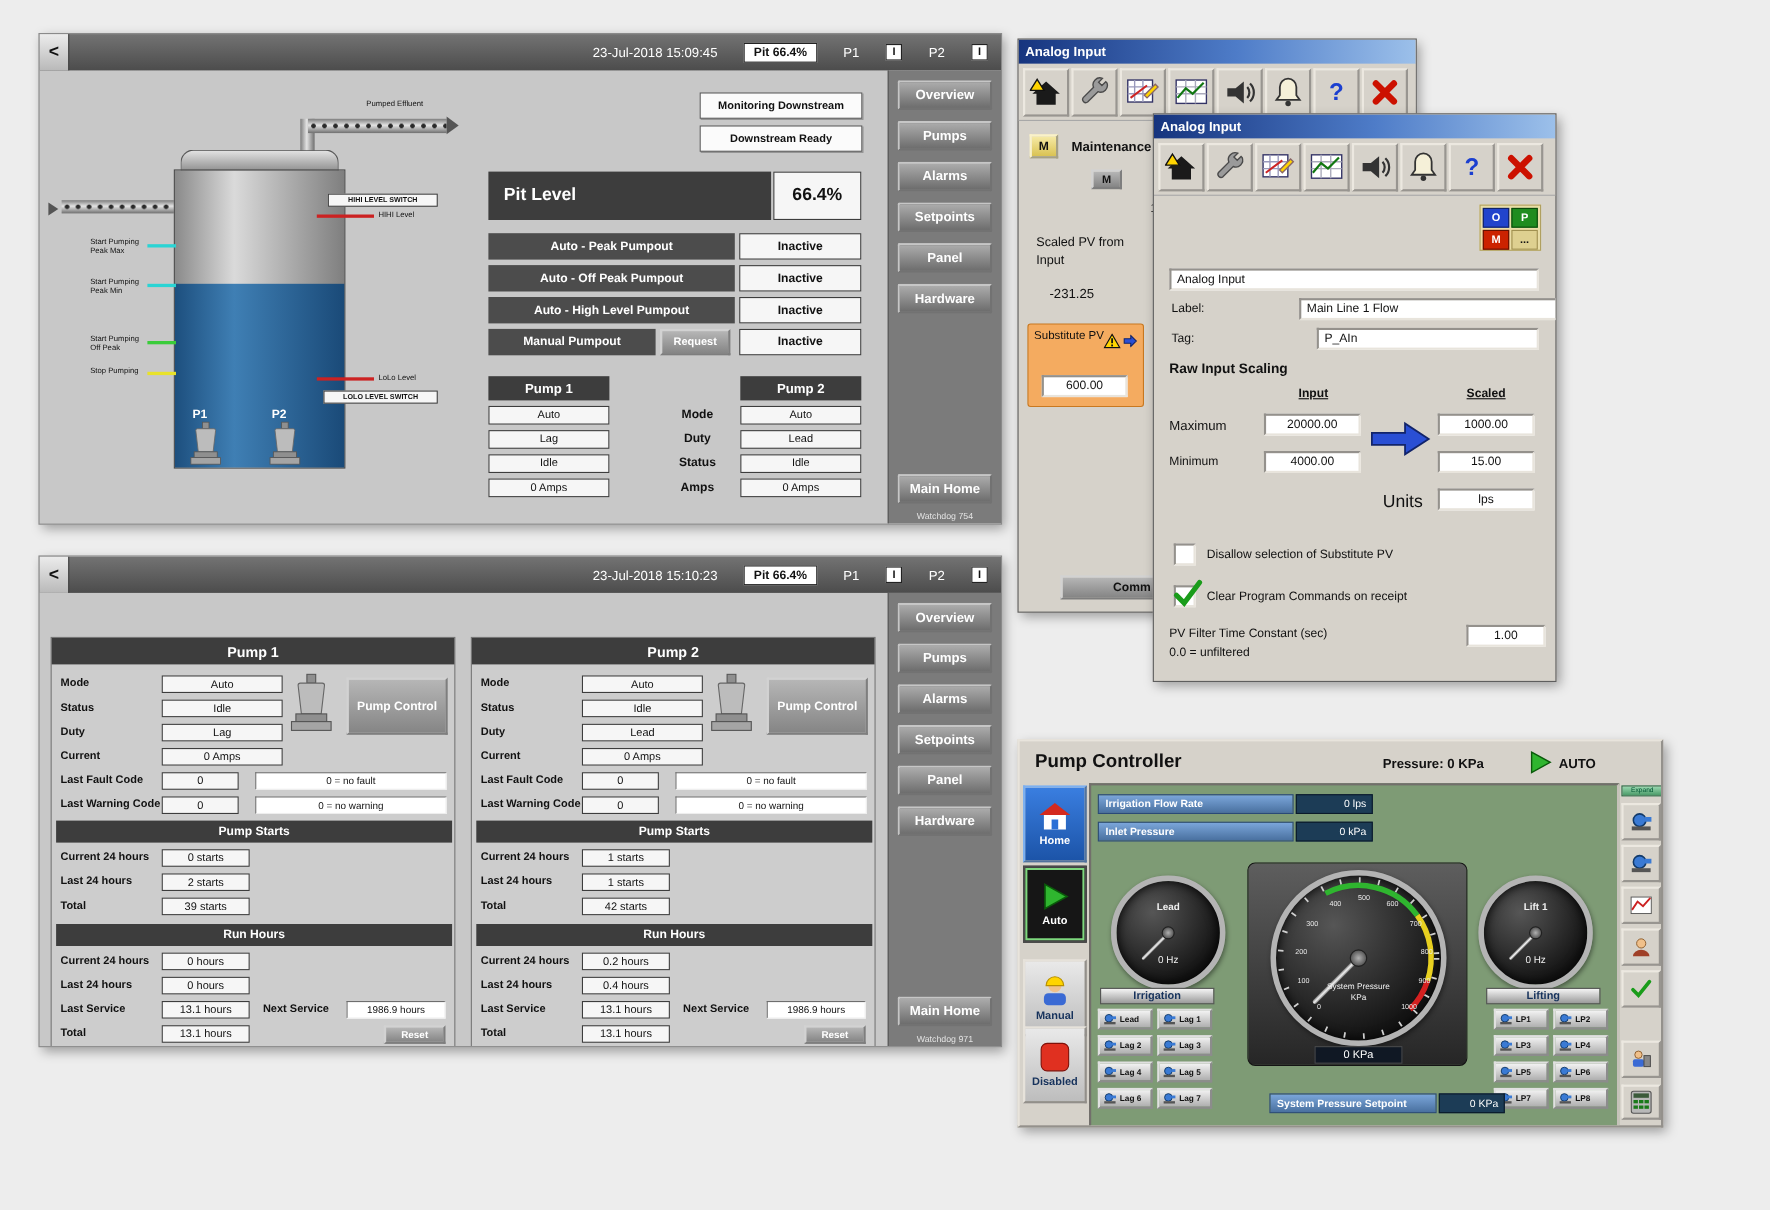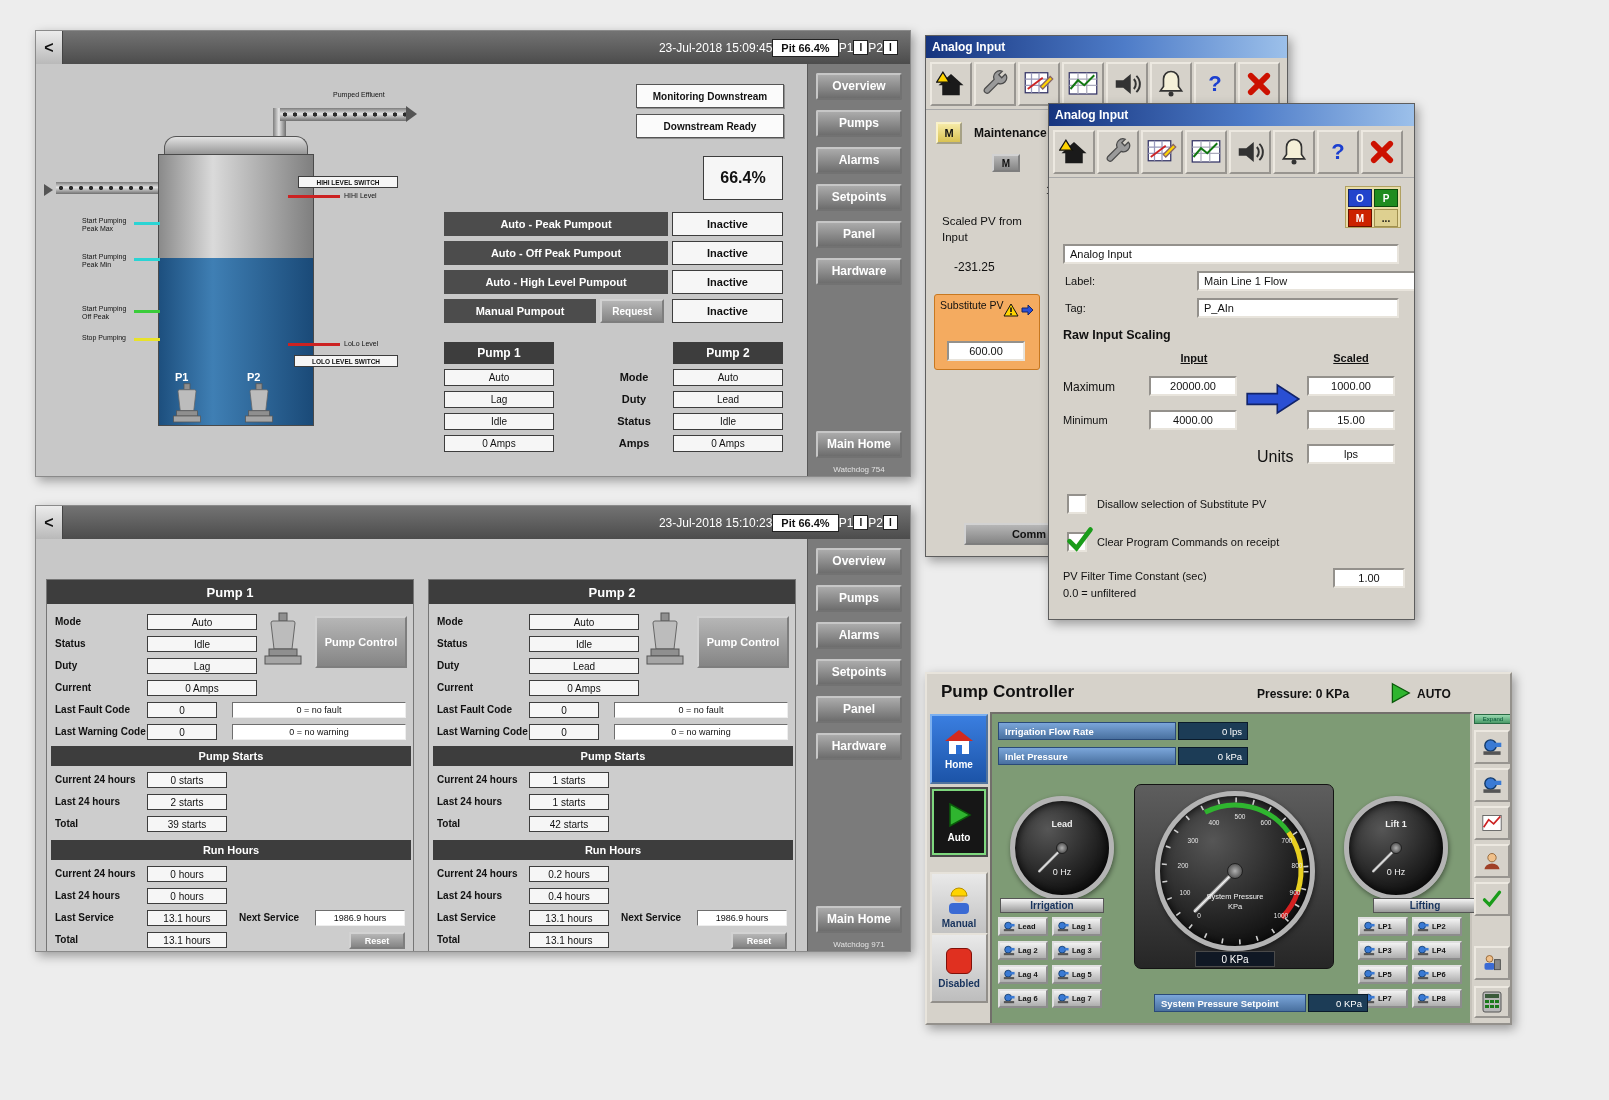--- a/index.html
+++ b/index.html
@@ -2,21 +2,21 @@
 <html><head>
 <meta charset="utf-8">
 <style>
   * { margin:0; padding:0; box-sizing:border-box; }
   html,body { width:1609px; height:1100px; background:#ededed; font-family:"Liberation Sans",sans-serif; position:relative; overflow:hidden; color:#111; }
   .abs { position:absolute; }
   .win { position:absolute; border:1px solid #8a8a8a; box-shadow:3px 4px 10px rgba(0,0,0,.35); overflow:hidden; }
   .scr { background:#c8c8c8; }
   .scr-hdr { position:absolute; left:0; top:0; right:0; height:33px; background:linear-gradient(#737373,#4c4c4c); display:flex; align-items:center; color:#fff; }
   .backbtn { width:27px; height:33px; background:linear-gradient(#ececec,#b9b9b9); color:#111; border-right:1px solid #444; font-weight:bold; font-size:16px; display:flex; align-items:center; justify-content:center; }
-  .hdr-right { margin-left:auto; display:flex; align-items:center; gap:0; padding-right:12px; font-size:12px; }
+  .hdr-right { margin-left:auto; display:flex; align-items:center; gap:24px; padding-right:12px; font-size:12px; }
   .pitbadge { background:#fff; color:#111; font-weight:bold; font-size:11px; padding:2px 8px; border:1px solid #222; }
   .ibox { background:#fff; color:#111; font-weight:bold; font-size:10px; width:15px; height:15px; display:flex; align-items:center; justify-content:center; border:1px solid #222; }
   .navcol { position:absolute; top:33px; right:0; bottom:0; width:103px; background:#7b7b7b; border-left:1px solid #585858; }
   .navbtn { display:block; width:86px; height:27px; margin:0 auto 10px; background:linear-gradient(#ababab,#6d6d6d); border:2px outset #c6c6c6; color:#fff; font-weight:bold; font-size:12px; text-align:center; line-height:22px; border-radius:2px; }
   .watchdog { position:absolute; bottom:2px; width:100%; text-align:center; font-size:8px; color:#e3e3e3; }
   .content { position:absolute; left:0; top:33px; right:103px; bottom:0; }
   .darkbar { background:#3d3d3d; color:#fff; font-weight:bold; display:flex; align-items:center; }
   .graybar { background:#4c4c4c; color:#fff; font-weight:bold; display:flex; align-items:center; justify-content:center; }
   .whitebox { background:#f6f6f6; border:1px solid #3d3d3d; color:#111; display:flex; align-items:center; justify-content:center; }
   .sunken { background:#fff; border:1px solid; border-color:#6e6e6e #eee #eee #6e6e6e; color:#111; display:flex; align-items:center; justify-content:center; }
@@ -116,20 +116,21 @@
       <span class="abs tinytxt" style="left:46px;top:270px;width:52px">Stop Pumping</span>
 
       <div class="lvl" style="left:252px;top:279px;width:52px;background:#c22"></div>
       <span class="abs tinytxt" style="left:308px;top:276px">LoLo Level</span>
       <div class="whitebox abs" style="left:258px;top:291px;width:104px;height:12px;font-size:6.5px;font-weight:bold">LOLO LEVEL SWITCH</div>
     </div>
 
     <div class="lightbtn abs" style="left:600px;top:20px;width:148px;height:24px;font-size:10px">Monitoring Downstream</div>
     <div class="lightbtn abs" style="left:600px;top:50px;width:148px;height:24px;font-size:10px">Downstream Ready</div>
 
+    <div class="darkbar abs" style="left:408px;top:92px;width:257px;height:44px;font-size:16px;padding-left:14px">Pit Level</div>
     <div class="whitebox abs" style="left:667px;top:92px;width:80px;height:44px;font-size:16px;font-weight:bold">66.4%</div>
 
     <div class="graybar abs" style="left:408px;top:148px;width:224px;height:24px;font-size:11px">Auto - Peak Pumpout</div>
     <div class="whitebox abs" style="left:636px;top:148px;width:111px;height:24px;font-size:11px;font-weight:bold">Inactive</div>
     <div class="graybar abs" style="left:408px;top:177px;width:224px;height:24px;font-size:11px">Auto - Off Peak Pumpout</div>
     <div class="whitebox abs" style="left:636px;top:177px;width:111px;height:24px;font-size:11px;font-weight:bold">Inactive</div>
     <div class="graybar abs" style="left:408px;top:206px;width:224px;height:24px;font-size:11px">Auto - High Level Pumpout</div>
     <div class="whitebox abs" style="left:636px;top:206px;width:111px;height:24px;font-size:11px;font-weight:bold">Inactive</div>
     <div class="graybar abs" style="left:408px;top:235px;width:152px;height:24px;font-size:11px">Manual Pumpout</div>
     <div class="b3 abs" style="left:564px;top:235px;width:64px;height:24px;font-size:10px">Request</div>
@@ -411,21 +412,21 @@
 
   <div class="abs" style="left:296px;top:82px;width:56px;height:42px;background:#e9dda6;border:1px solid #b0a060;display:grid;grid-template-columns:24px 24px;grid-auto-rows:18px;gap:2px;padding:2px">
     <div style="background:#2244cc;color:#fff;font-weight:bold;font-size:10px;display:flex;align-items:center;justify-content:center;border:1px solid #112266">O</div>
     <div style="background:#1f8c1f;color:#fff;font-weight:bold;font-size:10px;display:flex;align-items:center;justify-content:center;border:1px solid #0a4a0a">P</div>
     <div style="background:#cc2200;color:#fff;font-weight:bold;font-size:10px;display:flex;align-items:center;justify-content:center;border:1px solid #661100">M</div>
     <div style="background:#ded090;color:#111;font-weight:bold;font-size:10px;display:flex;align-items:center;justify-content:center;border:1px solid #a09050">...</div>
   </div>
 
   <div class="fld abs" style="left:14px;top:140px;width:336px;height:20px">Analog Input</div>
   <span class="abs" style="left:16px;top:171px;font-size:11px">Label:</span>
-  <div class="fld abs" style="left:148px;top:167px;width:242px;height:20px">Main Line 1 Flow</div>
+  <div class="fld abs" style="left:132px;top:167px;width:242px;height:20px">Main Line 1 Flow</div>
   <span class="abs" style="left:16px;top:198px;font-size:11px">Tag:</span>
   <div class="fld abs" style="left:148px;top:194px;width:202px;height:20px">P_AIn</div>
 
   <span class="abs" style="left:14px;top:224px;font-weight:bold;font-size:12.5px">Raw Input Scaling</span>
   <span class="abs" style="left:105px;top:248px;width:80px;text-align:center;font-weight:bold;font-size:11px;text-decoration:underline">Input</span>
   <span class="abs" style="left:262px;top:248px;width:80px;text-align:center;font-weight:bold;font-size:11px;text-decoration:underline">Scaled</span>
 
   <span class="abs" style="left:14px;top:276px;font-size:12px">Maximum</span>
   <div class="fld fldc abs" style="left:100px;top:272px;width:88px;height:20px">20000.00</div>
   <div class="fld fldc abs" style="left:258px;top:272px;width:88px;height:20px">1000.00</div>
@@ -594,21 +595,21 @@
         </div>
     <div class="pgrid-btn" style="left:60px;top:275px">
           <svg width="12" height="11" viewBox="0 0 14 12">
             <circle cx="6" cy="5" r="4" fill="#3a7ad4" stroke="#123a6a"></circle>
             <rect x="1" y="9" width="12" height="2.5" fill="#555"></rect>
             <rect x="9" y="3" width="4.5" height="3" fill="#3a7ad4"></rect>
           </svg>
           <span>Lag 7</span>
         </div>
 
-    <div class="ghdr" style="left:381px;top:184px;width:104px">Lifting</div>
+    <div class="ghdr" style="left:359px;top:184px;width:104px">Lifting</div>
     <div class="pgrid-btn" style="left:366px;top:203px">
           <svg width="12" height="11" viewBox="0 0 14 12">
             <circle cx="6" cy="5" r="4" fill="#3a7ad4" stroke="#123a6a"></circle>
             <rect x="1" y="9" width="12" height="2.5" fill="#555"></rect>
             <rect x="9" y="3" width="4.5" height="3" fill="#3a7ad4"></rect>
           </svg>
           <span>LP1</span>
         </div>
     <div class="pgrid-btn" style="left:420px;top:203px">
           <svg width="12" height="11" viewBox="0 0 14 12">

